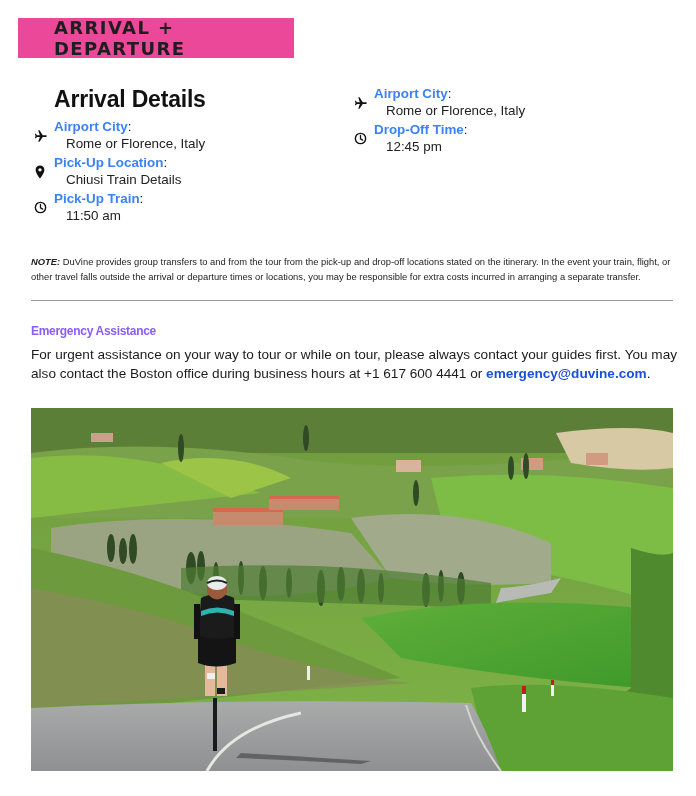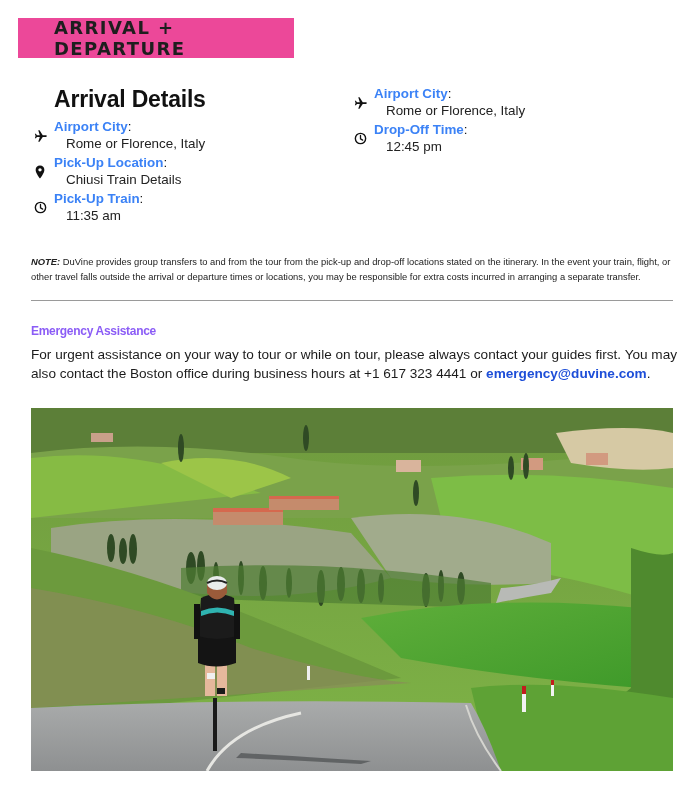--- a/index.html
+++ b/index.html
@@ -92,21 +92,21 @@
 
   <div class="item">
     <span class="icon">
       <svg width="13" height="13" viewBox="0 0 24 24">
           <circle cx="12" cy="12" r="9.5" fill="none" stroke="#111" stroke-width="2.6"></circle>
           <path d="M12 6.5V12.5l4 2.5" fill="none" stroke="#111" stroke-width="2.4" stroke-linecap="round"></path>
         </svg>
     </span>
     <div class="txt">
       <div><span class="lbl">Pick-Up Train</span>:</div>
-      <div class="val">11:35 am</div>
+      <div class="val">11:50 am</div>
     </div>
   </div>
 </div>
 
 <div class="col right">
 
   <div class="item">
     <span class="icon">
       <svg width="14" height="14" viewBox="0 0 24 24">
           <path d="M22 12c0-.9-.8-1.5-1.6-1.5H15L9.5 2H7.3l2.7 8.5H5L3.3 8H1.5l1.2 4-1.2 4h1.8L5 13.5h5L7.3 22h2.2L15 13.5h5.4c.8 0 1.6-.6 1.6-1.5z" fill="#111"></path>
@@ -133,21 +133,21 @@
   </div>
 </div>
 
 <div class="note">
   <b>NOTE:</b><span> DuVine provides group transfers to and from the tour from the pick-up and drop-off locations stated on the itinerary. In the event your train, flight, or other travel falls outside the arrival or departure times or locations, you may be responsible for extra costs incurred in arranging a separate transfer.</span>
 </div>
 <div class="divider"></div>
 
 <div class="em-title">Emergency Assistance</div>
 <div class="em-body">
-  <span>For urgent assistance on your way to tour or while on tour, please always contact your guides first. You may also contact the Boston office during business hours at +1 617 323 4441 or </span><a class="em-link">emergency@duvine.com</a><span>.</span>
+  <span>For urgent assistance on your way to tour or while on tour, please always contact your guides first. You may also contact the Boston office during business hours at +1 617 600 4441 or </span><a class="em-link">emergency@duvine.com</a><span>.</span>
 </div>
 
 <div class="photo">
   <svg width="642" height="363" viewBox="0 0 642 363">
     <defs>
       <linearGradient id="sky" x1="0" y1="0" x2="0" y2="1">
         <stop offset="0" stop-color="#6f9a3e"></stop>
         <stop offset="1" stop-color="#7fb447"></stop>
       </linearGradient>
       <linearGradient id="field" x1="0" y1="0" x2="1" y2="1">

